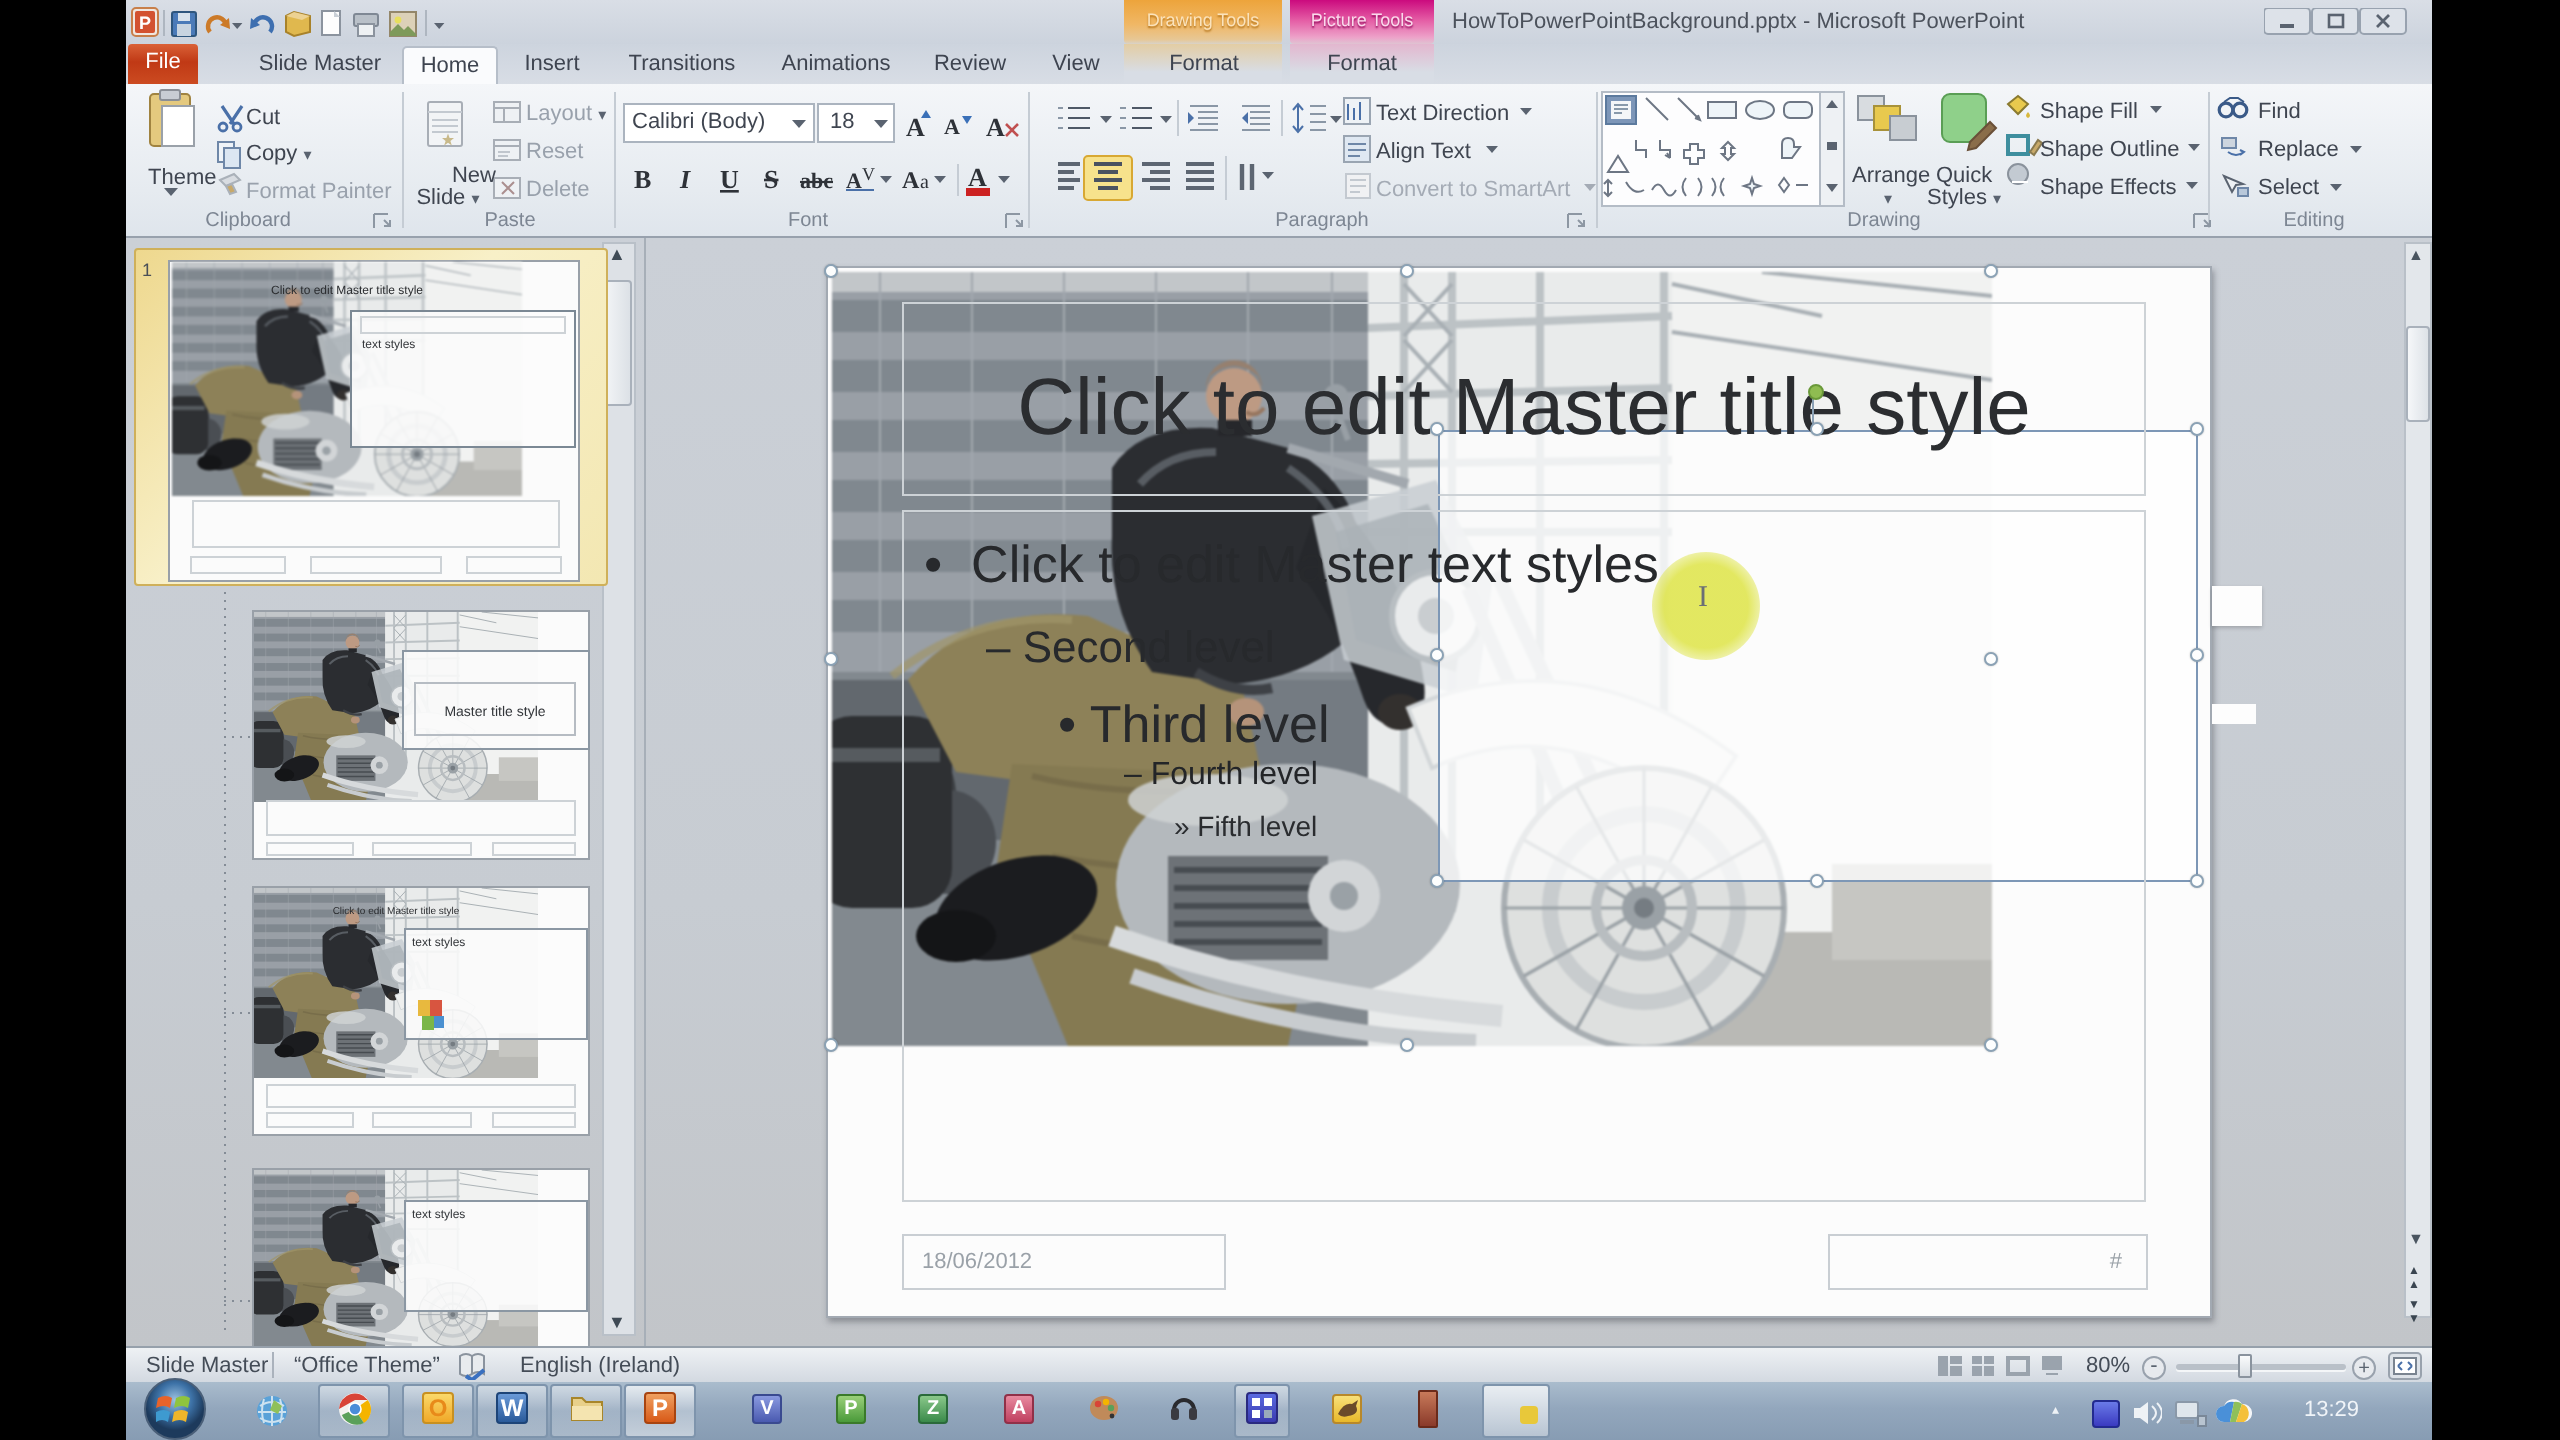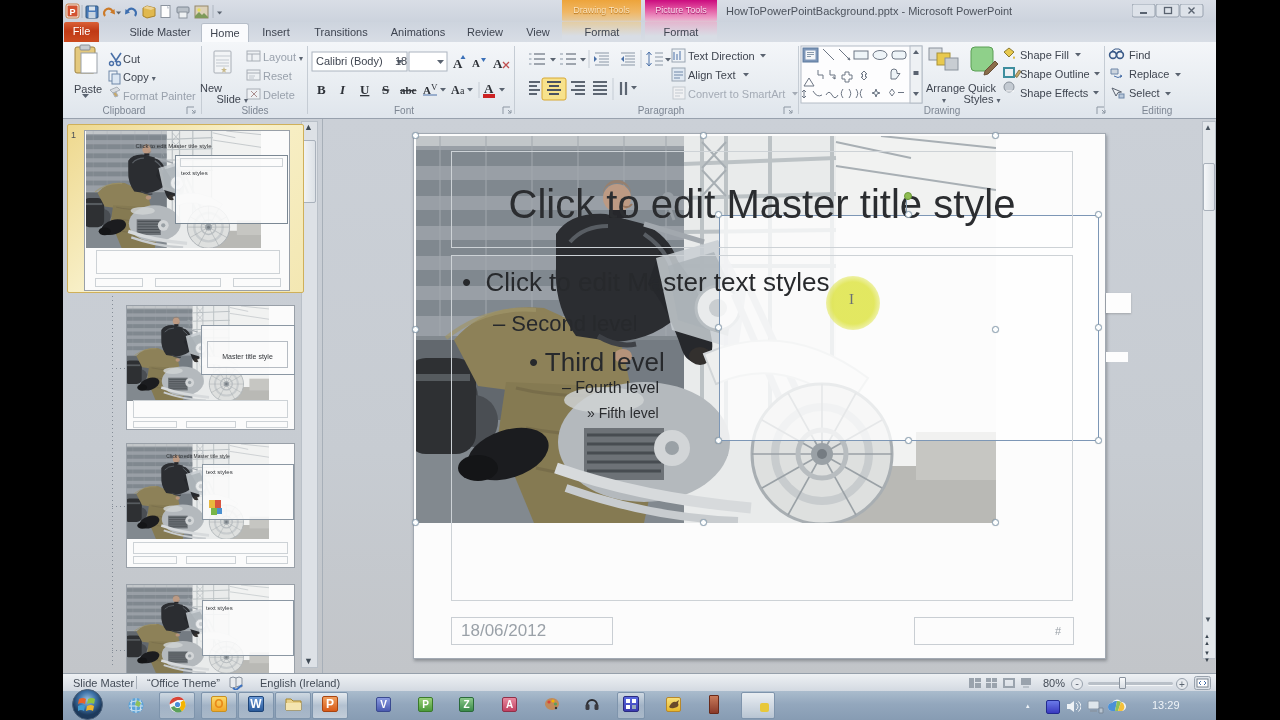--- a/index.html
+++ b/index.html
@@ -88,21 +88,21 @@
     <div class="tab" style="left:516px;width:46px">Format</div>
     <div class="tab" style="left:595px;width:46px">Format</div>
   </div>
   <div id="ribbon">
     <div class="gdiv" style="left:138px"></div>
         <div class="gdiv" style="left:244px"></div>
         <div class="gdiv" style="left:451px"></div>
         <div class="gdiv" style="left:735px"></div>
         <div class="gdiv" style="left:1041px"></div>
     <div class="glabel" style="left:31px;width:60px">Clipboard</div>
-    <div class="glabel" style="left:162px;width:60px">Slides</div>
+    <div class="glabel" style="left:162px;width:60px">Paste</div>
     <div class="glabel" style="left:311px;width:60px">Font</div>
     <div class="glabel" style="left:568px;width:60px">Paragraph</div>
     <div class="glabel" style="left:849px;width:60px">Drawing</div>
     <div class="glabel" style="left:1064px;width:60px">Editing</div>
     <svg class="abs" style="left:0;top:0" width="1153" height="77" viewBox="0 0 1153 77">
 
       <g stroke="#8d97a3" fill="none">
             <path d="M124 65 h7 M124 65 v7 M129 68 l3 3 m0 -3 v3 h-3"></path>
             <path d="M440 65 h7 M440 65 v7 M445 68 l3 3 m0 -3 v3 h-3"></path>
             <path d="M721 65 h7 M721 65 v7 M726 68 l3 3 m0 -3 v3 h-3"></path>
@@ -293,31 +293,31 @@
         <path d="M1048 27 h7 v5 h-7z" fill="#cdd5de" stroke="#6e87a8"></path>
             <path d="M1051 34 q4 3 8 0 m-2 -1 l2 1 l-2 1.5" stroke="#4a70a8" fill="none"></path>
         <text x="1066" y="36" font-size="11" fill="#3f4550" font-family="Liberation Sans">Replace</text>
             <path d="M1112 31 l3 3.5 l3 -3.5z" fill="#5a6370"></path>
         <path d="M1049 46 l4 8 l2 -3.5 l3.5 -0.5z" fill="#eef1f4" stroke="#5a6370"></path>
             <rect x="1056" y="52" width="5" height="4" fill="#b8c8da" stroke="#6e87a8"></rect>
         <text x="1066" y="55" font-size="11" fill="#3f4550" font-family="Liberation Sans">Select</text>
             <path d="M1102 50 l3 3.5 l3 -3.5z" fill="#5a6370"></path>
       </g>
     </svg>
-    <div class="btxt" style="left:11px;top:41px;width:24px;text-align:center">Paste</div>
+    <div class="btxt" style="left:11px;top:41px;width:24px;text-align:center">Theme</div>
     <div class="btxt" style="left:60px;top:11px">Cut</div>
     <div class="btxt" style="left:60px;top:29px">Copy <span class="dd">▾</span></div>
     <div class="btxt gray" style="left:60px;top:48px">Format Painter</div>
-    <div class="btxt" style="left:137px;top:40px;width:48px;text-align:left">New</div>
-    <div class="btxt" style="left:137px;top:51px;width:48px;text-align:right">Slide <span class="dd">▾</span></div>
+    <div class="btxt" style="left:137px;top:40px;width:48px;text-align:right">New</div>
+    <div class="btxt" style="left:137px;top:51px;width:48px;text-align:center">Slide <span class="dd">▾</span></div>
     <div class="btxt gray" style="left:200px;top:9px">Layout <span class="dd">▾</span></div>
     <div class="btxt gray" style="left:200px;top:28px">Reset</div>
     <div class="btxt gray" style="left:200px;top:47px">Delete</div>
     <div class="btxt" style="left:253px;top:13px">Calibri (Body)</div>
-    <div class="btxt" style="left:332px;top:13px">18</div>
+    <div class="btxt" style="left:352px;top:13px">18</div>
     <div class="btxt" style="left:863px;top:40px;width:36px;text-align:center">Arrange</div>
     <div class="btxt" style="left:863px;top:51px;width:36px;text-align:center"><span class="dd">▾</span></div>
     <div class="btxt" style="left:905px;top:40px;width:28px;text-align:center">Quick</div>
     <div class="btxt" style="left:899px;top:51px;width:40px;text-align:center">Styles <span class="dd">▾</span></div>
   </div>
   <svg width="0" height="0" style="position:absolute">
     <defs>
       <symbol id="photo" viewBox="0 0 580 387" preserveAspectRatio="none">
         <rect x="0" y="0" width="580" height="387" fill="#e3e6e6"></rect>
 
@@ -530,21 +530,21 @@
     <div class="handle" style="left:652px;top:318px"></div>
     <div class="handle" style="left:842px;top:318px"></div>
     <div class="handle" style="left:1032px;top:318px"></div>
 
     <div class="abs" style="left:763px;top:157px;width:54px;height:54px;border-radius:50%;background:radial-gradient(circle,rgba(222,228,70,.85) 55%,rgba(222,228,70,.25) 80%,rgba(222,228,70,0) 100%)"></div>
     <div class="abs" style="left:786px;top:172px;width:3px;height:16px;color:#6a6f75;font-size:15px;font-family:'Liberation Serif',serif">I</div>
 
     <div class="abs" style="left:1043px;top:174px;width:25px;height:20px;background:#fdfdfd;box-shadow:0 1px 2px rgba(0,0,0,.2)"></div>
     <div class="abs" style="left:1043px;top:233px;width:22px;height:10px;background:#fdfdfd"></div>
 
-    <div class="abs" style="left:388px;top:498px;width:162px;height:28px;border:1px solid #c9ced3;color:#9aa1a8;font-size:17px;line-height:26px;padding-left:9px">18/06/2012</div>
+    <div class="abs" style="left:388px;top:498px;width:162px;height:28px;border:1px solid #c9ced3;color:#9aa1a8;font-size:11px;line-height:26px;padding-left:9px">18/06/2012</div>
     <div class="abs" style="left:851px;top:498px;width:160px;height:28px;border:1px solid #c9ced3;color:#9aa1a8;font-size:11px;line-height:26px;text-align:right;padding-right:12px">#</div>
 
     <div class="abs" style="left:1139px;top:2px;width:14px;height:538px;background:#e3e7eb;border:1px solid #b9c0c8"></div>
     <div class="abs" style="left:1141px;top:5px;width:9px;height:8px;color:#4a5560;font-size:8px;line-height:8px">▲</div>
     <div class="abs" style="left:1140px;top:44px;width:12px;height:48px;background:linear-gradient(90deg,#f5f7f9,#dde2e7);border:1px solid #a9b1bb;border-radius:2px"></div>
     <div class="abs" style="left:1141px;top:497px;width:9px;height:8px;color:#4a5560;font-size:8px;line-height:8px">▼</div>
     <div class="abs" style="left:1141px;top:514px;width:11px;height:16px;color:#3a4550;font-size:6px;line-height:7px;letter-spacing:0">▲<br>▲</div>
     <div class="abs" style="left:1141px;top:531px;width:11px;height:16px;color:#3a4550;font-size:6px;line-height:7px">▼<br>▼</div>
   </div>
   <div id="statusbar">

